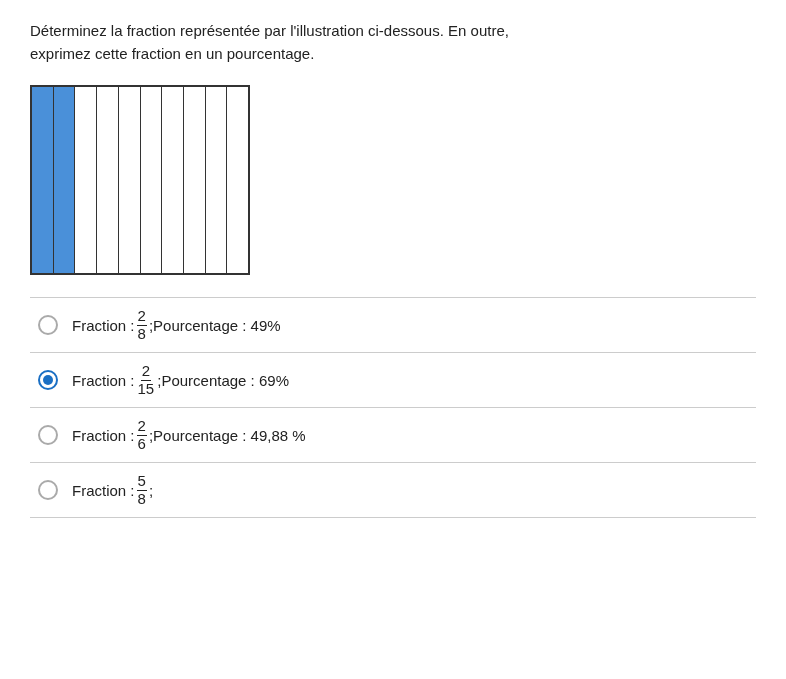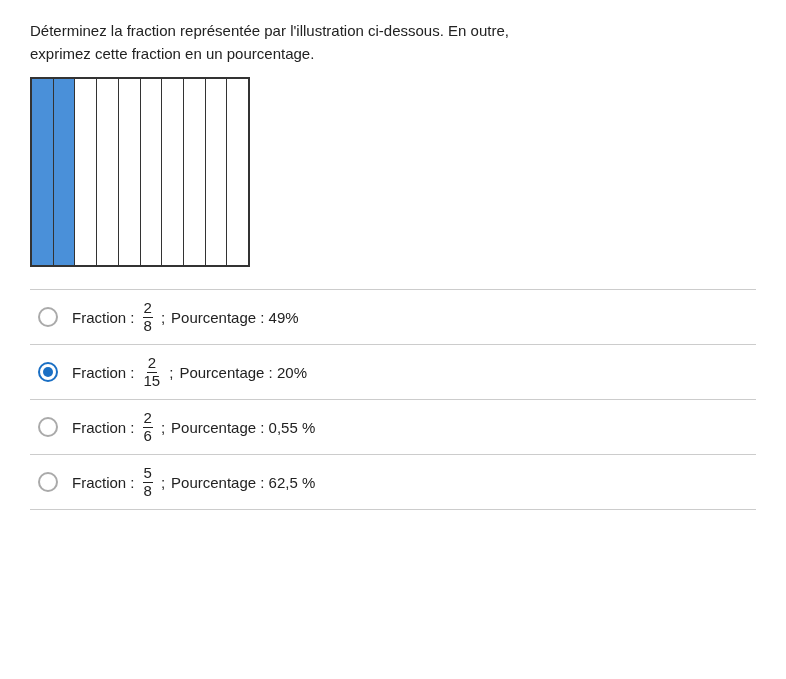--- a/index.html
+++ b/index.html
@@ -8,21 +8,21 @@
       font-family: Arial, sans-serif;
       font-size: 15px;
       color: #222;
       width: 786px;
       min-height: 679px;
       padding: 20px 30px;
     }
 
     .question-text {
       line-height: 1.5;
-      margin-bottom: 12px;
+      margin-bottom: 20px;
       max-width: 480px;
     }
 
     .illustration {
       display: flex;
       width: 220px;
       height: 190px;
       border: 2px solid #333;
       margin-bottom: 22px;
       overflow: hidden;
@@ -81,21 +81,20 @@
       content: '';
       width: 10px;
       height: 10px;
       border-radius: 50%;
       background: #1a6fc4;
     }
 
     .option-label {
       display: flex;
       align-items: center;
-      gap: 6px;
       font-size: 15px;
     }
 
     .fraction-display {
       display: inline-flex;
       flex-direction: column;
       align-items: center;
       font-size: 15px;
       line-height: 1.1;
       margin: 0 2px;
@@ -145,40 +144,39 @@
     </div>
     <div class="option-row">
       <div class="radio-btn selected"></div>
       <div class="option-label">
         <span>Fraction : </span>
         <span class="fraction-display">
           <span class="numerator">2</span>
           <span class="denominator">15</span>
         </span>
         <span>;</span>
-        <span> Pourcentage : 20%</span>
+        <span> Pourcentage : 69%</span>
       </div>
     </div>
     <div class="option-row">
       <div class="radio-btn"></div>
       <div class="option-label">
         <span>Fraction : </span>
         <span class="fraction-display">
           <span class="numerator">2</span>
           <span class="denominator">6</span>
         </span>
         <span>;</span>
-        <span> Pourcentage : 0,55 %</span>
+        <span> Pourcentage : 49,88 %</span>
       </div>
     </div>
     <div class="option-row">
       <div class="radio-btn"></div>
       <div class="option-label">
         <span>Fraction : </span>
         <span class="fraction-display">
           <span class="numerator">5</span>
           <span class="denominator">8</span>
         </span>
         <span>;</span>
-        <span> Pourcentage : 62,5 %</span>
       </div>
     </div>
   </div>
 
 </body></html>

